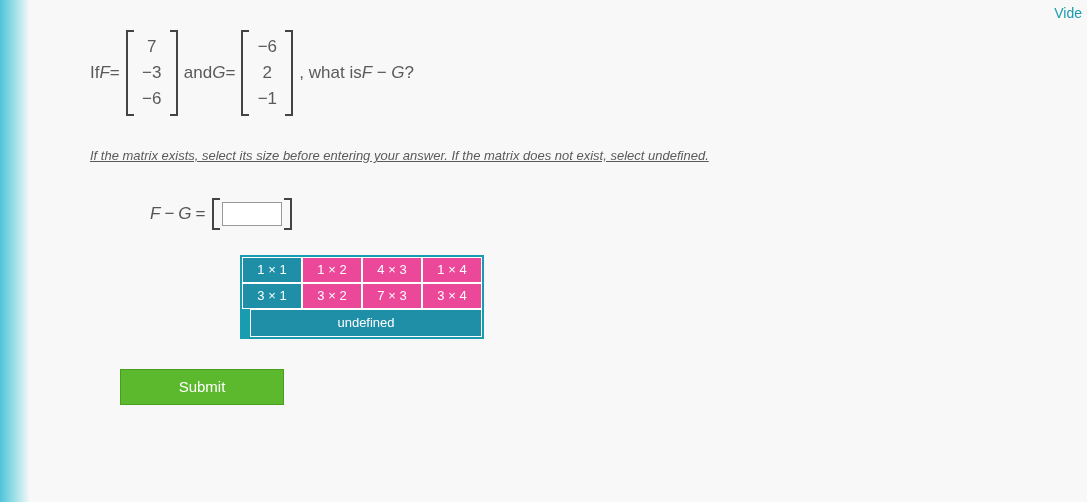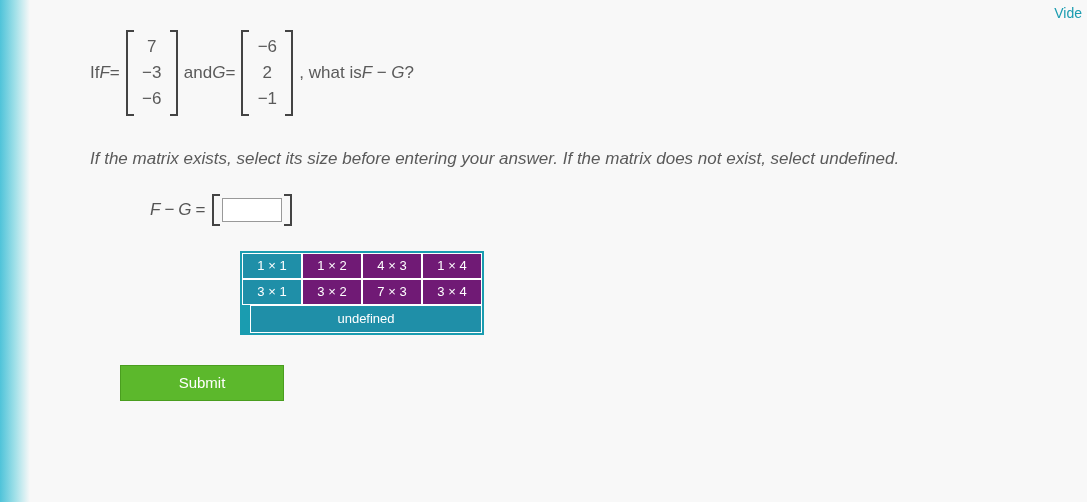--- a/index.html
+++ b/index.html
@@ -79,24 +79,25 @@
       padding: 4px 6px;
     }
     .matrix-cell {
       text-align: center;
       line-height: 26px;
       font-size: 17px;
       min-width: 24px;
     }
     .instruction {
       font-style: italic;
-      font-size: 17px;
+      font-size: 13px;
       color: #5a5a5a;
       line-height: 1.5;
-      margin-bottom: 22px;
+      margin-bottom: 32px;
+      text-decoration: underline;
     }
     .answer-line {
       display: flex;
       align-items: center;
       font-size: 17px;
       font-style: italic;
       margin-left: 60px;
       margin-bottom: 25px;
     }
     .answer-line .roman { font-style: normal; margin: 0 4px; }
@@ -121,21 +122,21 @@
       padding: 2px;
     }
     .size-row { display: flex; }
     .size-cell {
       width: 60px; height: 26px;
       display: flex;
       align-items: center;
       justify-content: center;
       font-size: 13px;
       color: #fff;
-      background: #701a75;
+      background: #ec4899;
       border: 1px solid #fff;
       cursor: pointer;
     }
     .size-cell:first-child { background: #1f8fa8; }
     .undefined-row {
       height: 28px;
       display: flex;
       align-items: center;
       justify-content: center;
       font-size: 13px;

